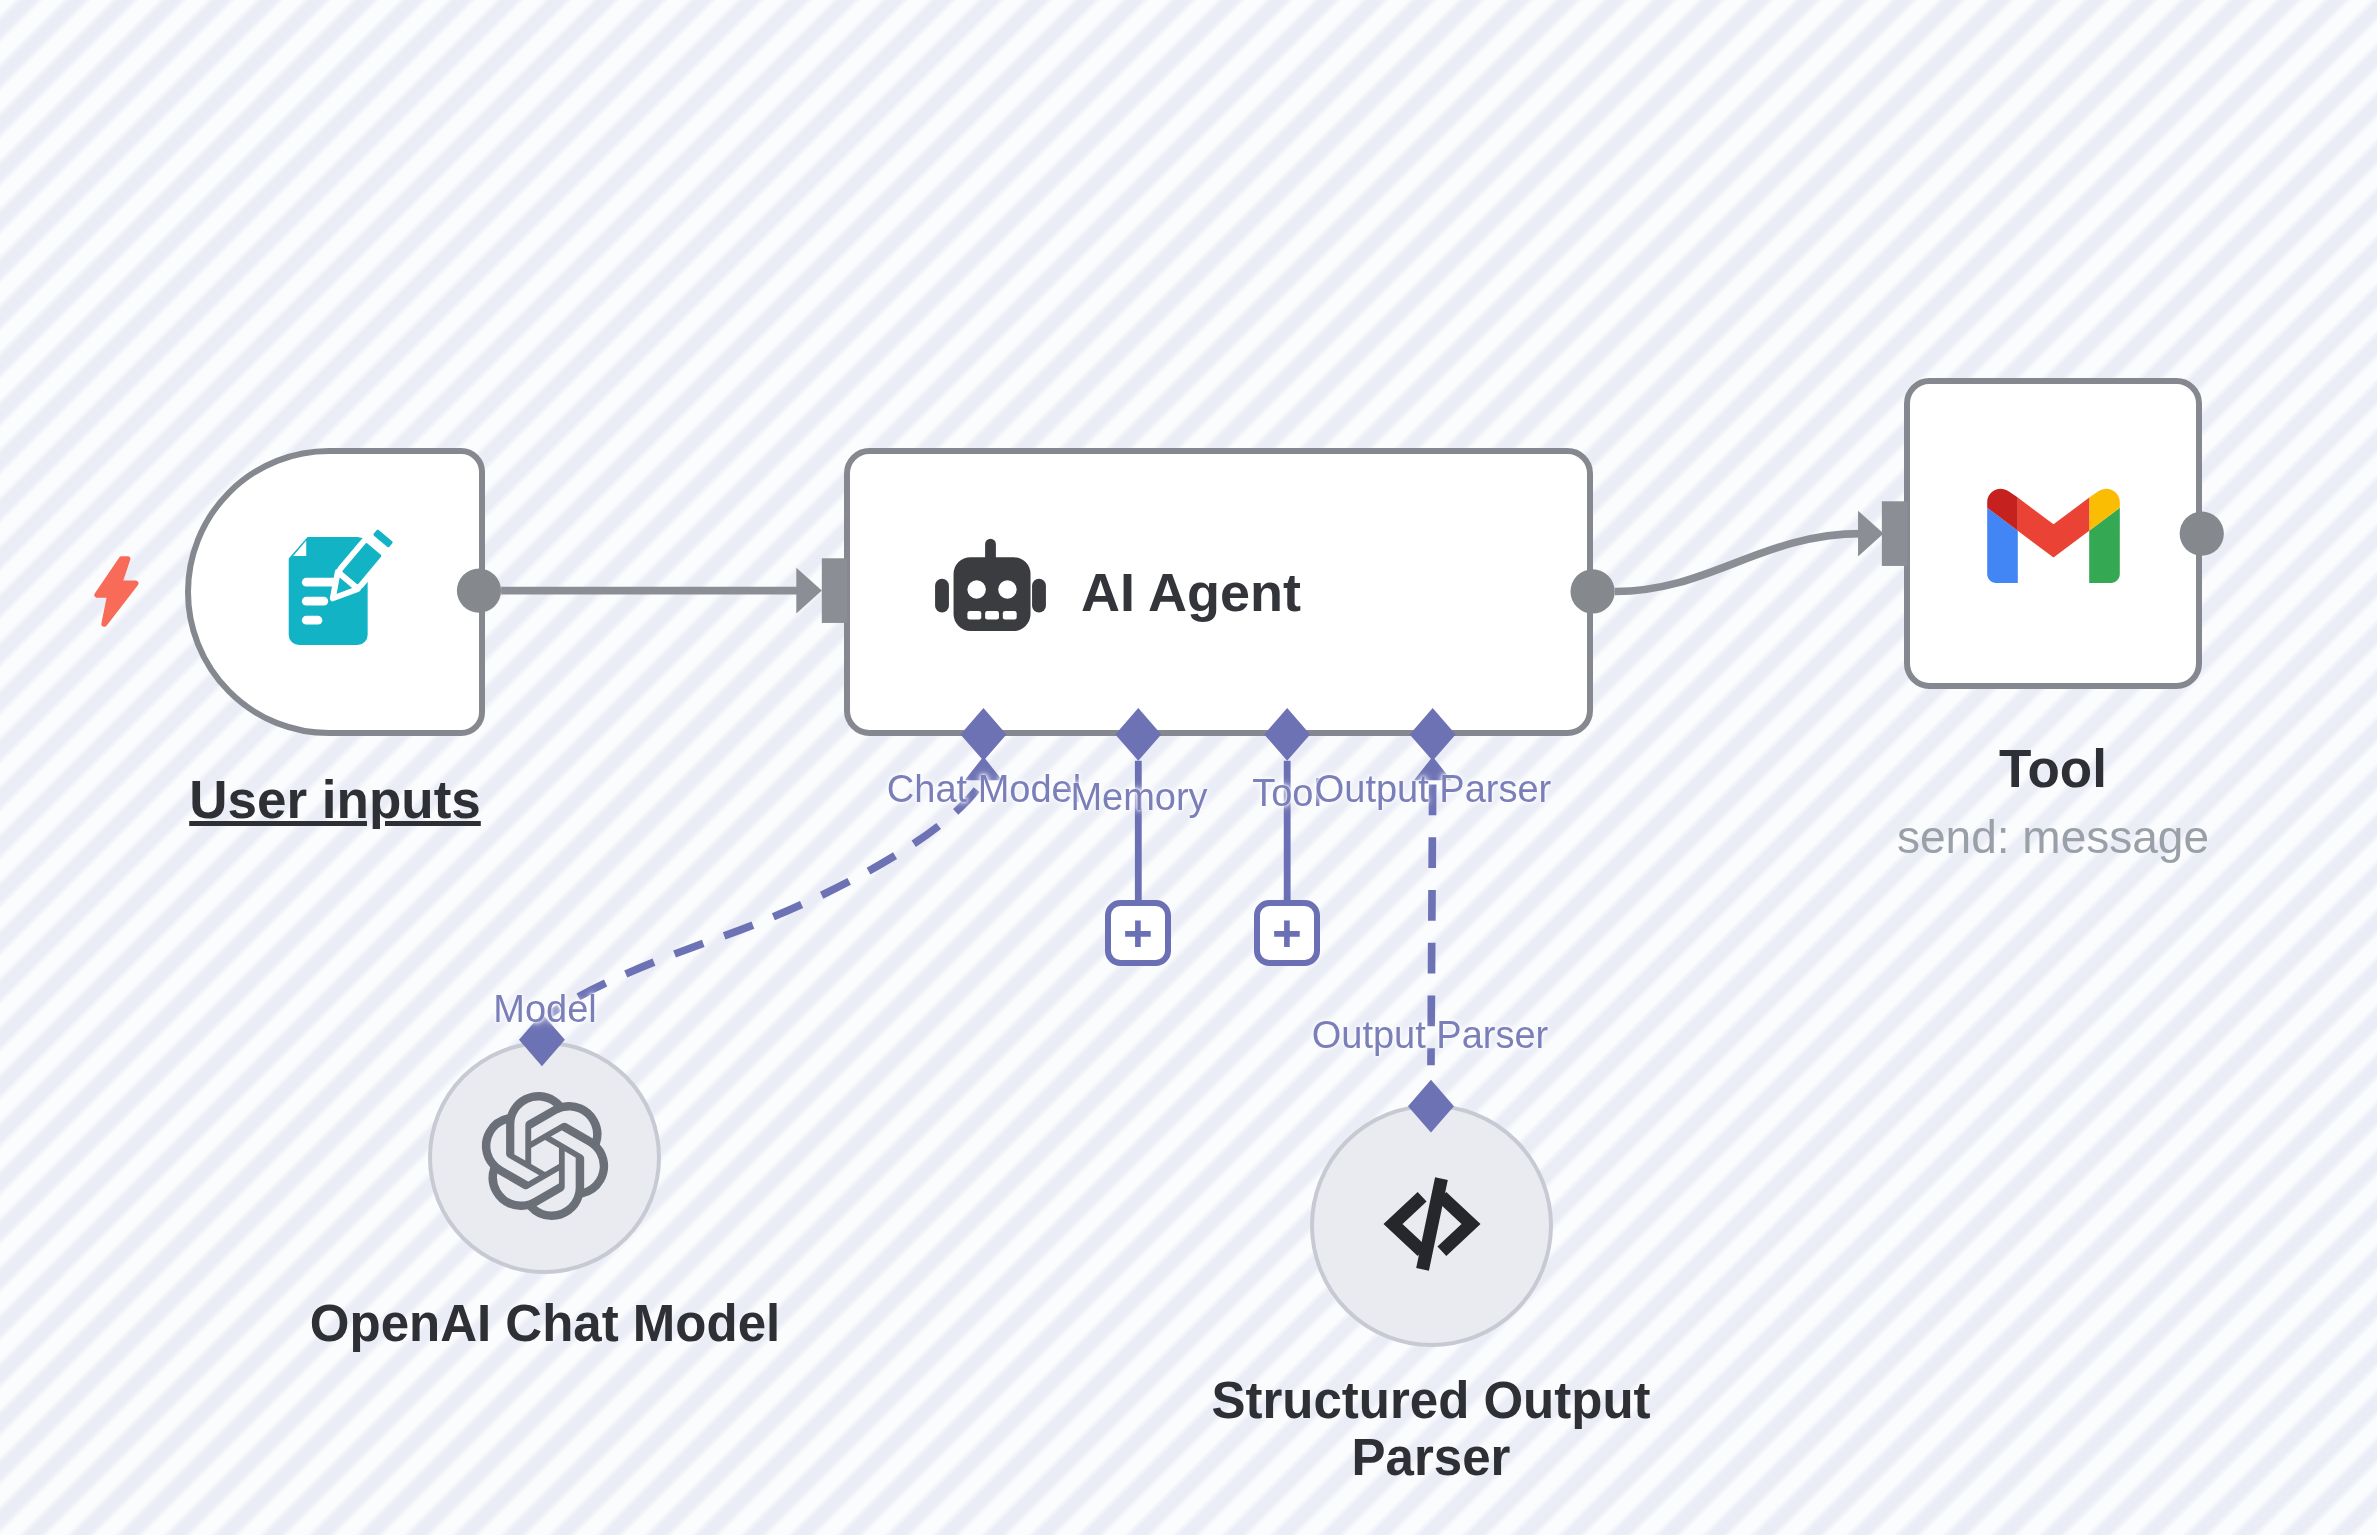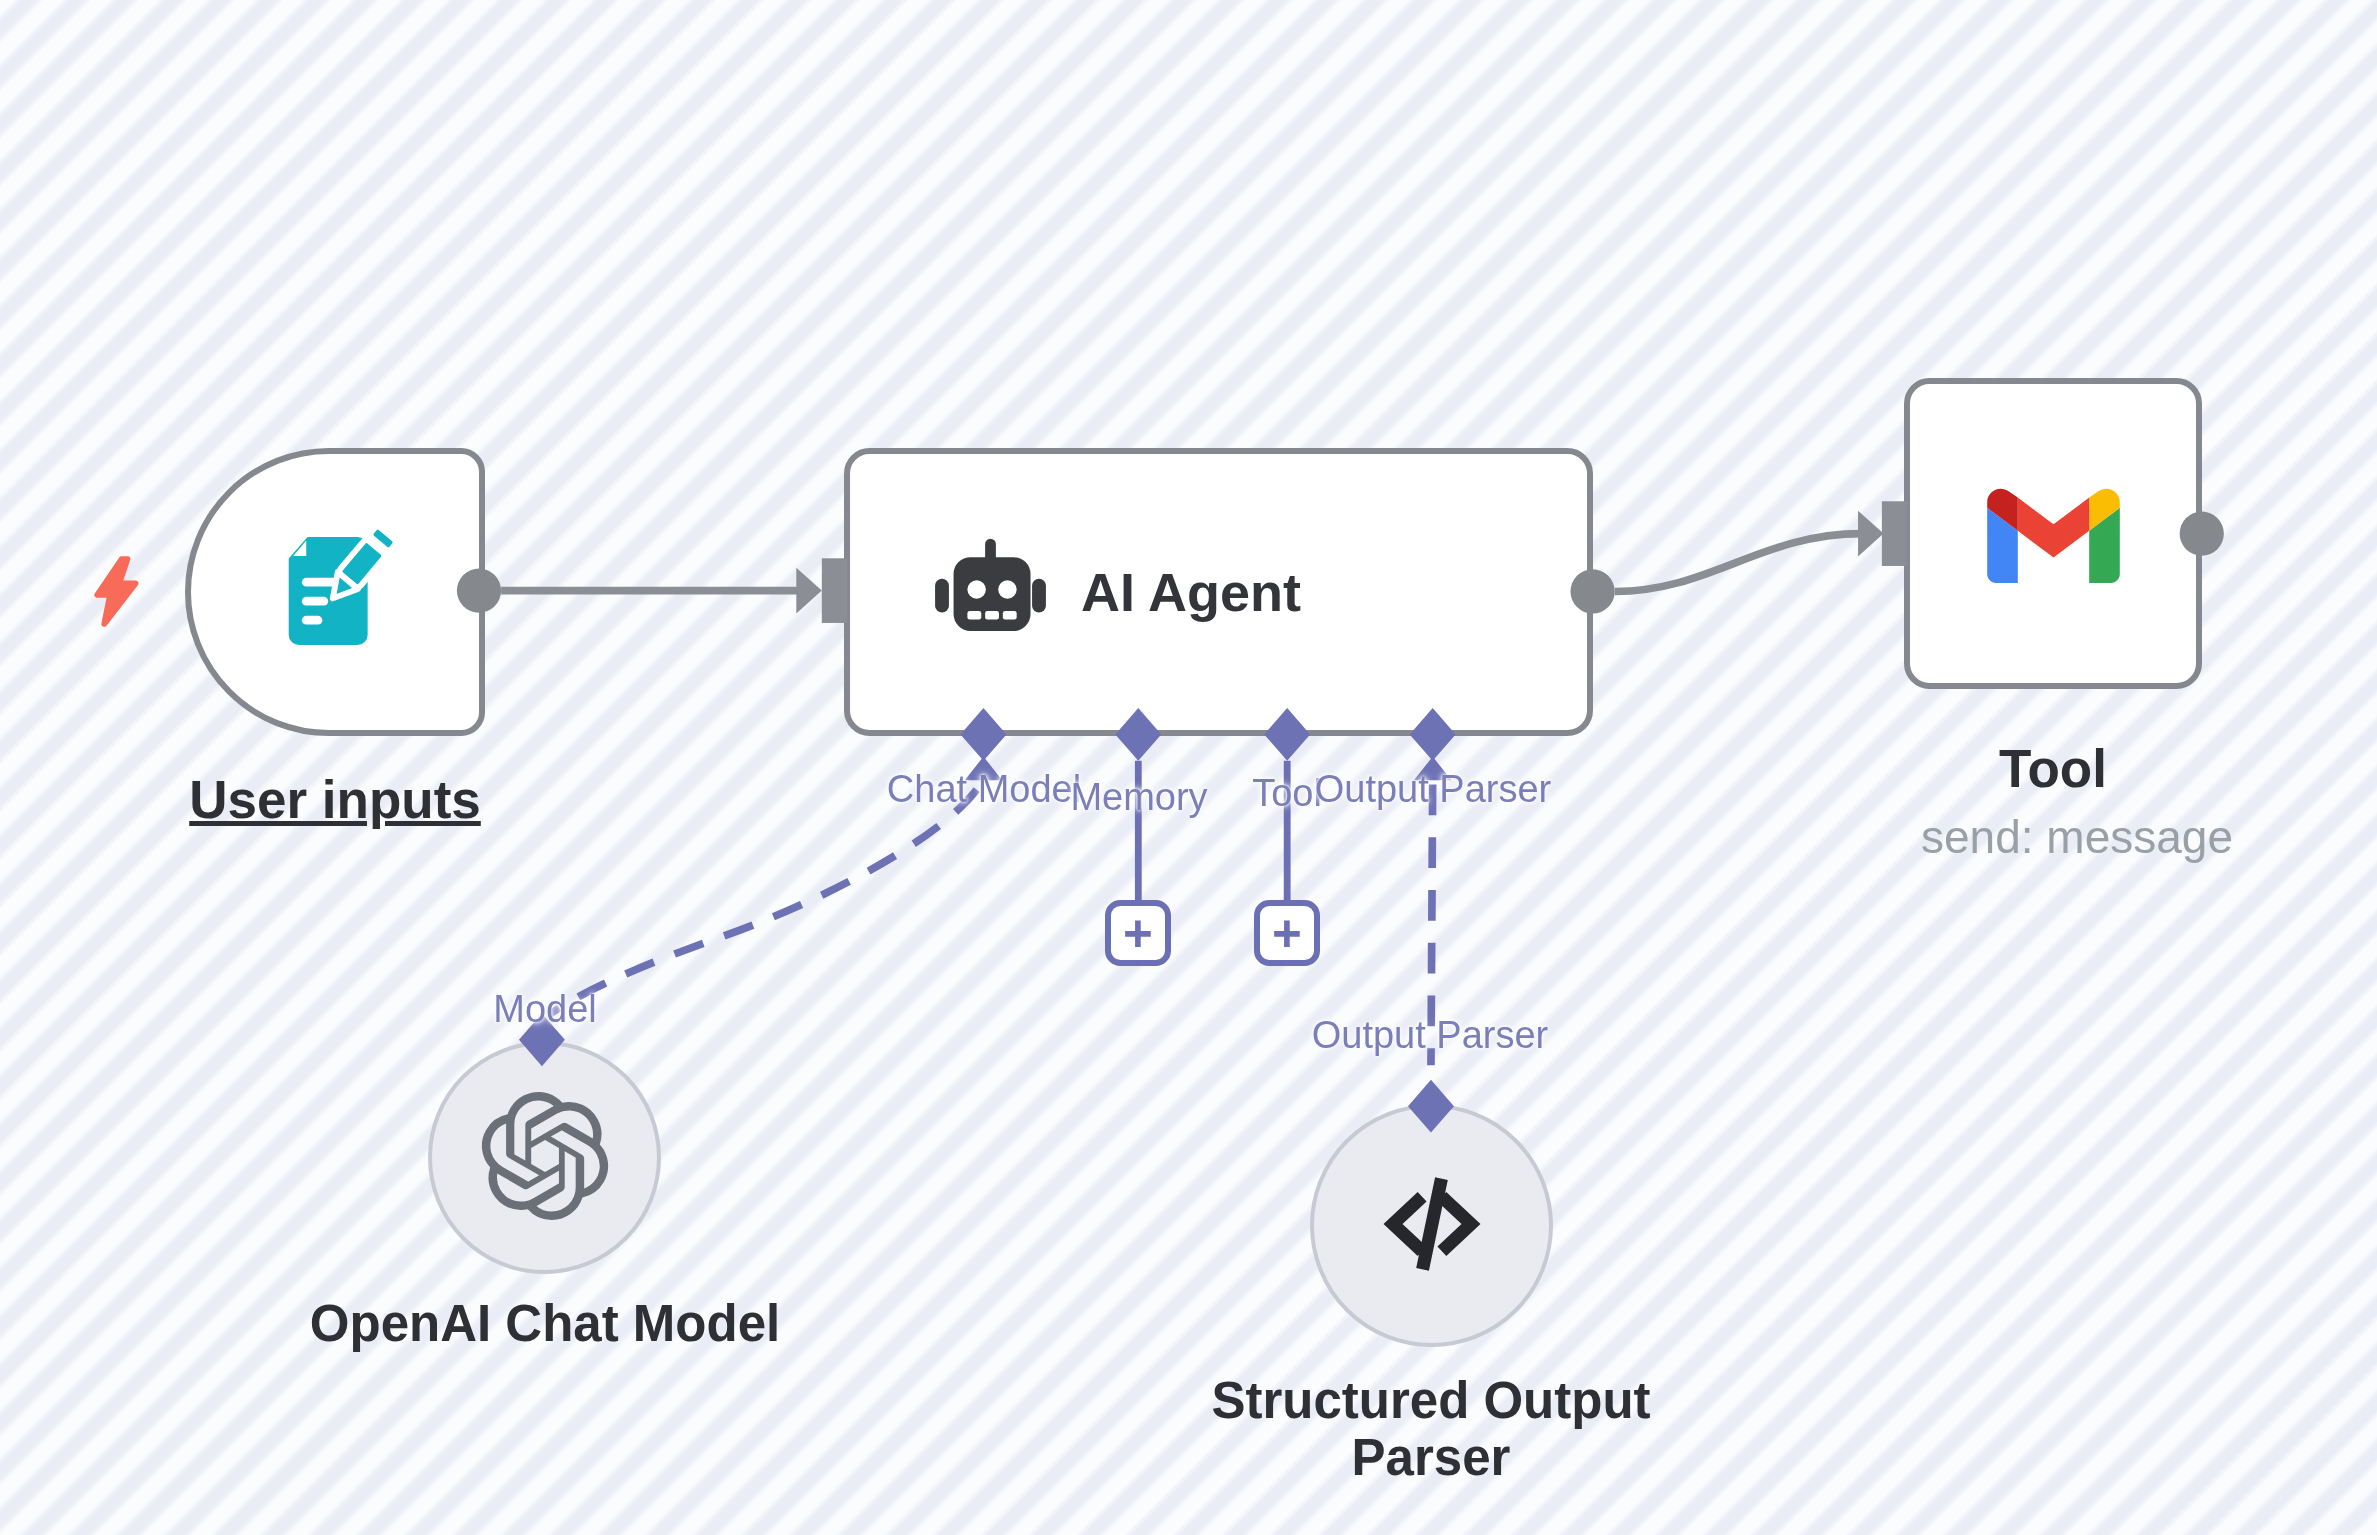--- a/index.html
+++ b/index.html
@@ -21,21 +21,21 @@
     box-sizing:border-box;display:flex;align-items:center;justify-content:center;
   }
   .agent-inner{display:flex;align-items:center;gap:32px;padding-left:82px;width:100%;box-sizing:border-box;}
   .node-label{
     position:absolute;transform:translateX(-50%);text-align:center;white-space:nowrap;
     font-size:53px;font-weight:600;line-height:1.12;color:#2e3035;
   }
   .node-label--wrap{white-space:normal;width:477px;}
   .node-sublabel{
     position:absolute;transform:translateX(-50%);text-align:center;white-space:nowrap;
-    font-size:46px;font-weight:400;color:#9aa0a8;margin-left:24px;
+    font-size:46px;font-weight:400;color:#9aa0a8;
   }
   .agent-title{font-size:54px;font-weight:600;color:#34353a;white-space:nowrap;}
   .port-label{
     position:absolute;transform:translateX(-50%);white-space:nowrap;
     font-size:38px;font-weight:500;color:#7a7eb9;
     text-shadow:0 0 8.5px #fff,0 0 5.1px #fff,0 0 2.6px #fff;
   }
   .plus-btn{
     position:absolute;width:66px;height:66px;box-sizing:border-box;
     background:#ffffff;border:6px solid #6b70b4;border-radius:15.3px;

